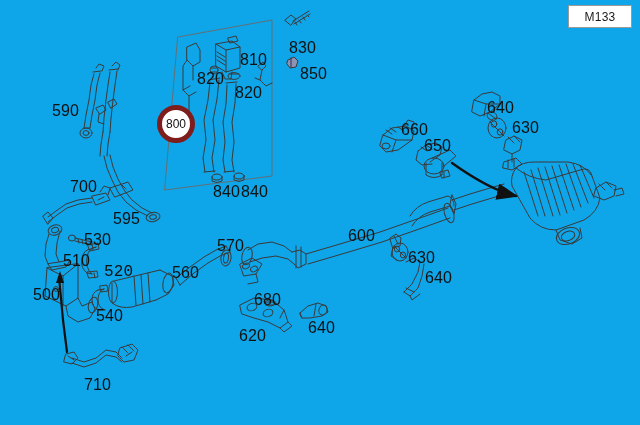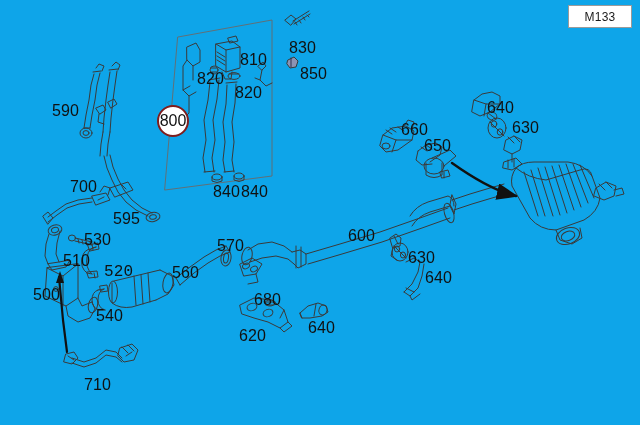--- a/index.html
+++ b/index.html
@@ -45,27 +45,27 @@
     font-size: 16px;
     color: #111111;
     white-space: nowrap;
     line-height: 1;
     letter-spacing: 0.1px;
   }
   .circ-lbl {
     position: absolute;
     width: 28px;
     height: 28px;
-    border: 2px solid #7f1d1d;
+    border: 5px solid #7f1d1d;
     border-radius: 50%;
     background: #ffffff;
     display: flex;
     align-items: center;
     justify-content: center;
-    font-size: 16px;
+    font-size: 12px;
     color: #111111;
   }
 </style>
 </head>
 <body>
 
 <div id="canvas">
 
   <svg class="layer" viewBox="0 0 640 425">
     <defs>

